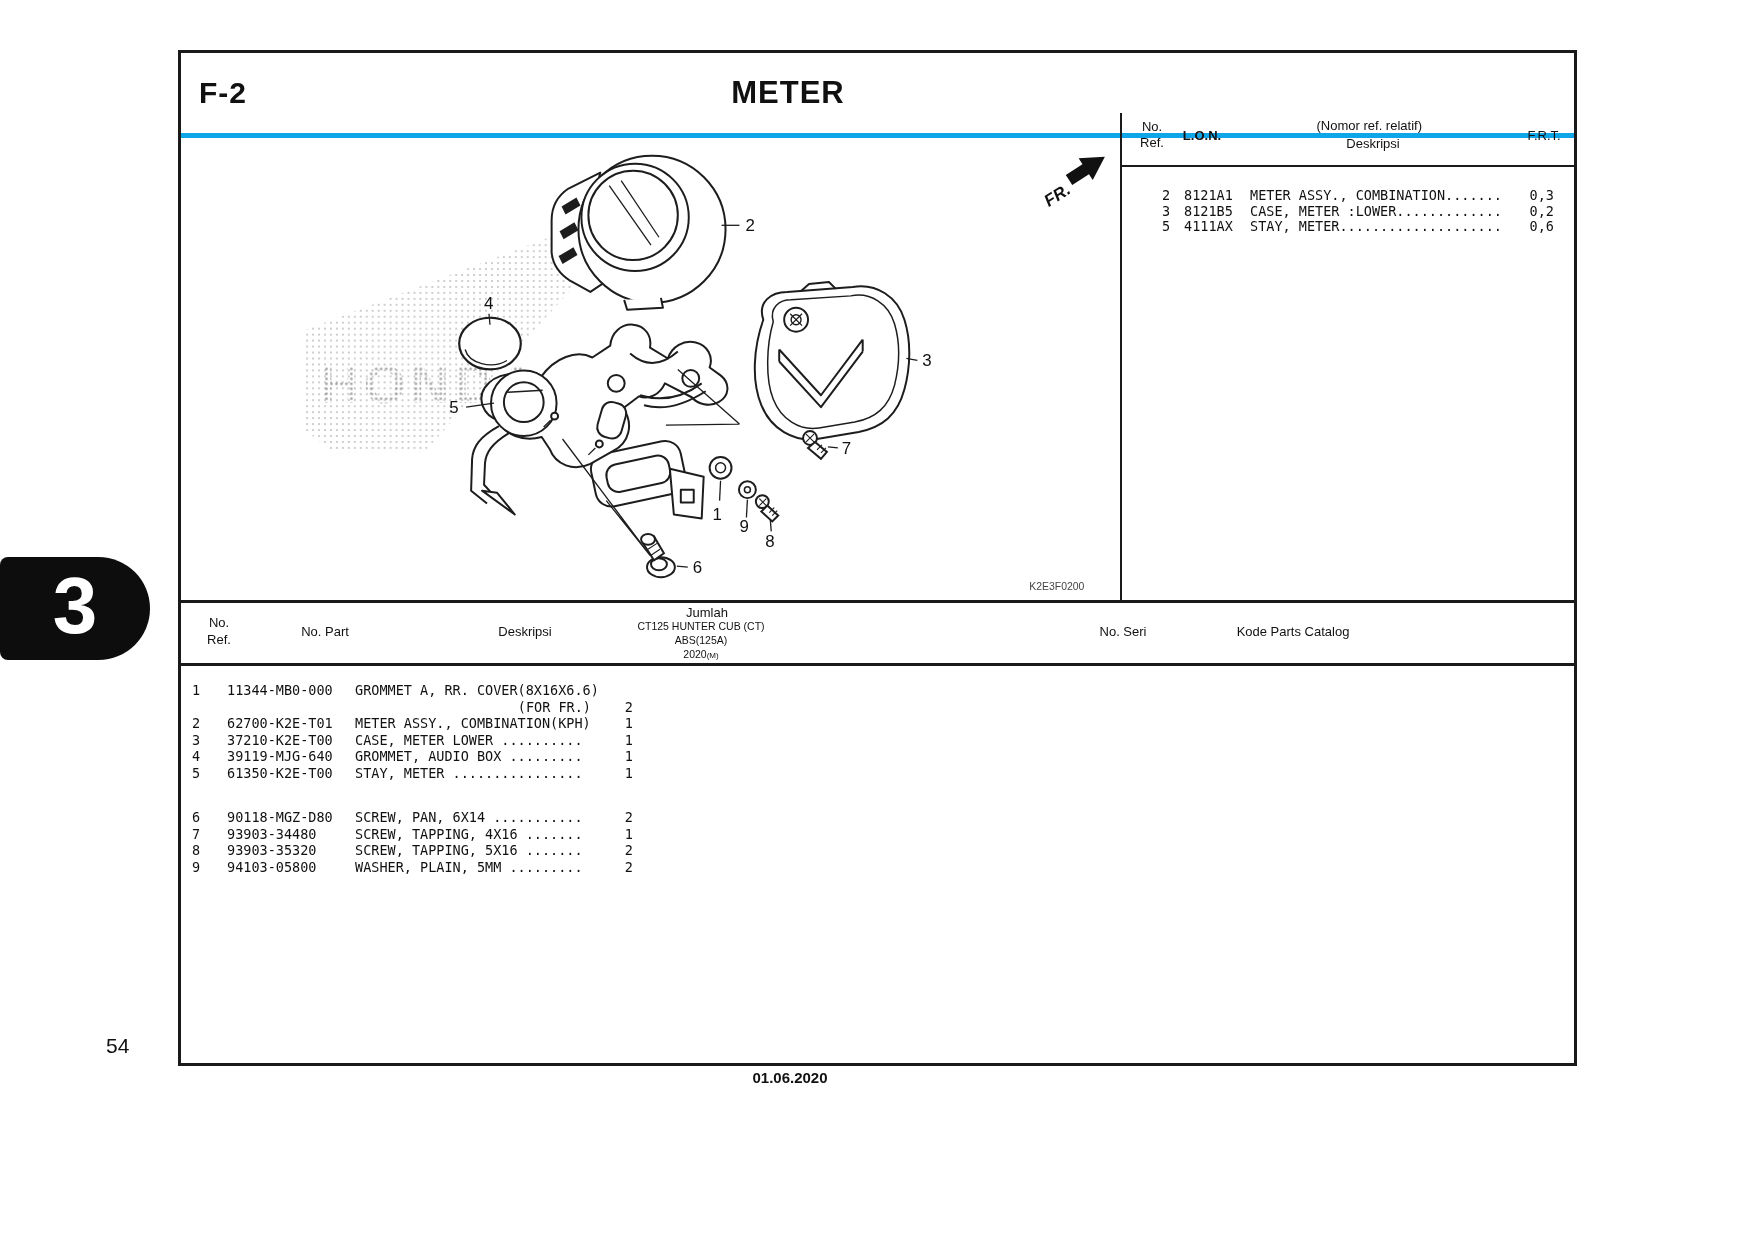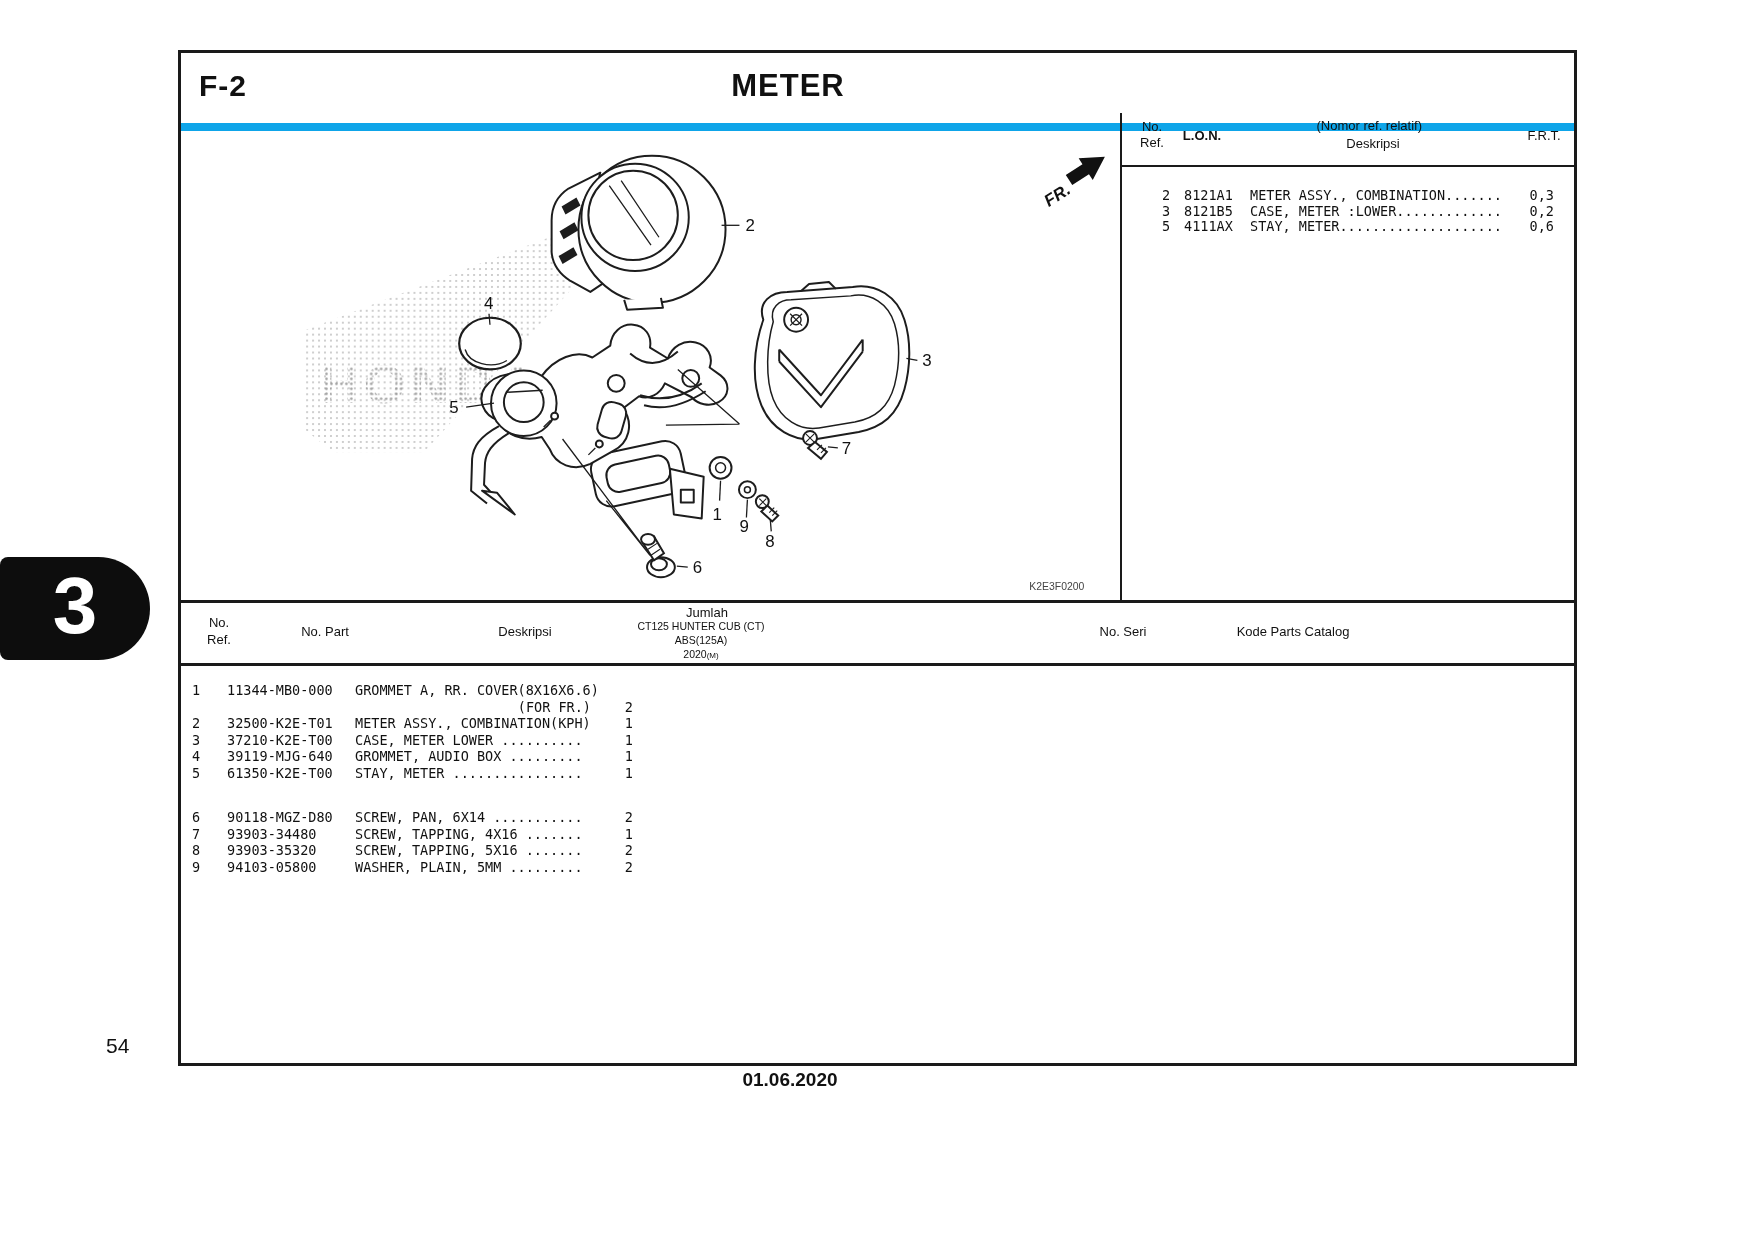--- a/index.html
+++ b/index.html
@@ -4,22 +4,22 @@
 <style>
   html,body{margin:0;padding:0;background:#ffffff;}
   .page{position:relative;width:1755px;height:1241px;background:#fff;overflow:hidden;
         font-family:"Liberation Sans",sans-serif;color:#111;}
 
   
   .main-box{position:absolute;left:178px;top:50px;width:1399px;height:1016px;
             border:3px solid #1a1a1a;box-sizing:border-box;background:#fff;}
 
   
-  .title-row{position:absolute;left:0;top:4px;width:100%;height:74px;
-             border-bottom:8px solid #0ea5e9;box-sizing:border-box;}
+  .title-row{position:absolute;left:0;top:11px;width:100%;height:74px;
+             border-bottom:5px solid #0ea5e9;box-sizing:border-box;}
   .sec-code{position:absolute;left:18px;top:12px;font-size:30px;font-weight:bold;letter-spacing:1px;}
   .page-title{position:absolute;left:507px;top:11px;width:200px;text-align:center;
               font-size:31px;font-weight:bold;letter-spacing:1px;}
 
   
   .diagram{position:absolute;left:0;top:60px;width:940px;height:487px;}
 
   
   .right-table{position:absolute;left:939px;top:60px;width:454px;height:487px;
                border-left:2px solid #1a1a1a;box-sizing:border-box;}
@@ -62,21 +62,21 @@
   .p-row .c4{width:26px;text-align:right;}
 
   
   .tab-badge{position:absolute;left:0;top:557px;width:150px;height:103px;background:#0d0d0d;
              border-radius:8px 52px 52px 8px;display:flex;align-items:center;justify-content:center;}
   .tab-badge span{color:#fff;font-size:80px;font-weight:bold;font-family:"Liberation Sans",sans-serif;
                   transform:translateY(-3px);}
 
   .page-num{position:absolute;left:106px;top:1034px;font-size:21px;}
   .footer-date{position:absolute;left:735px;top:1069px;width:110px;text-align:center;
-               font-size:19px;font-weight:bold;}
+               font-size:15px;font-weight:bold;}
 
   svg text{font-family:"Liberation Sans",sans-serif;}
 </style>
 </head>
 <body>
 
 <div class="page">
 
   <div class="tab-badge">
     <span>3</span>
@@ -290,21 +290,21 @@
         <span class="c4"></span>
       </div>
       <div class="p-row">
         <span class="c1"></span>
         <span class="c2"></span>
         <span class="c3 r">(FOR FR.)</span>
         <span class="c4">2</span>
       </div>
       <div class="p-row">
         <span class="c1">2</span>
-        <span class="c2">32500-K2E-T01</span>
+        <span class="c2">62700-K2E-T01</span>
         <span class="c3">METER ASSY., COMBINATION(KPH)</span>
         <span class="c4">1</span>
       </div>
       <div class="p-row">
         <span class="c1">3</span>
         <span class="c2">37210-K2E-T00</span>
         <span class="c3">CASE, METER LOWER ..........</span>
         <span class="c4">1</span>
       </div>
       <div class="p-row">

